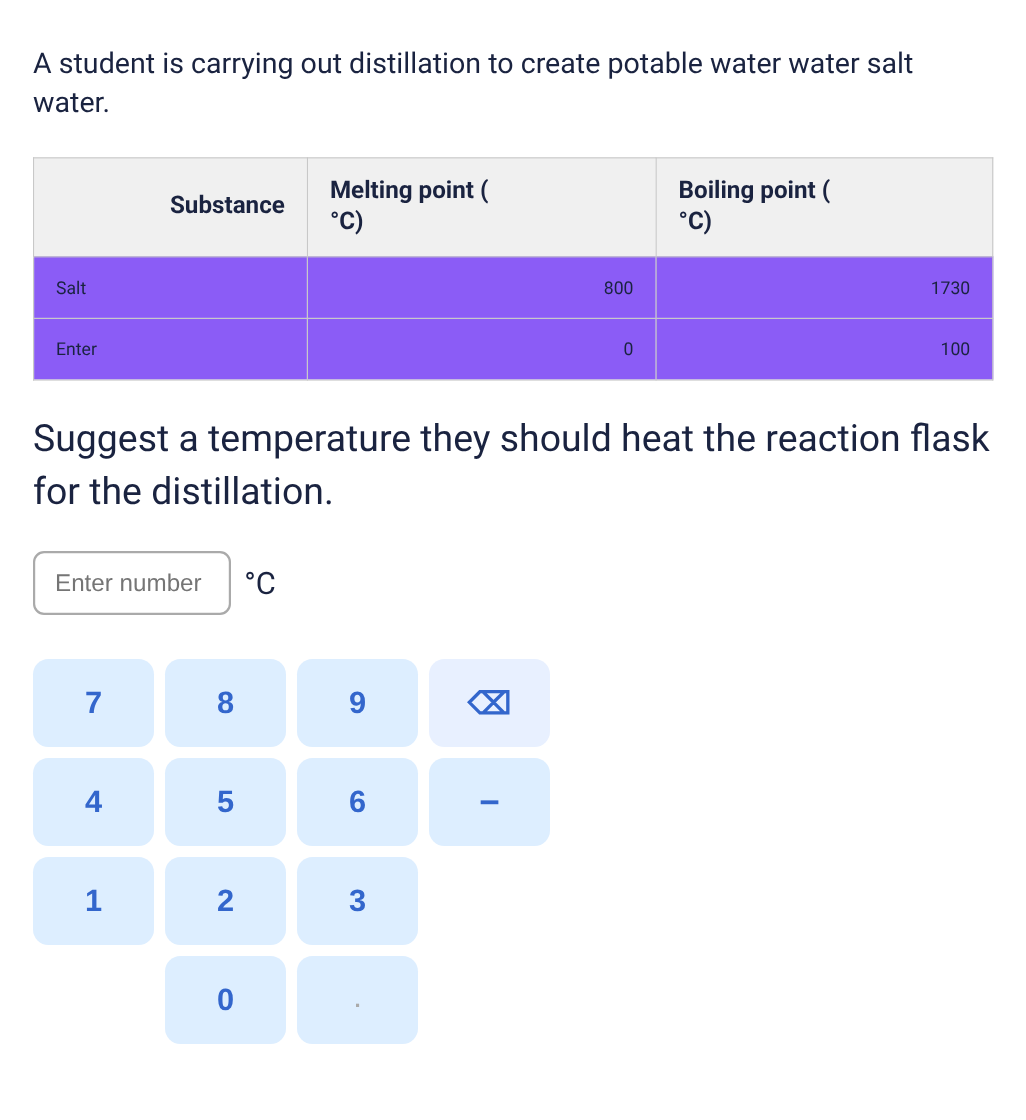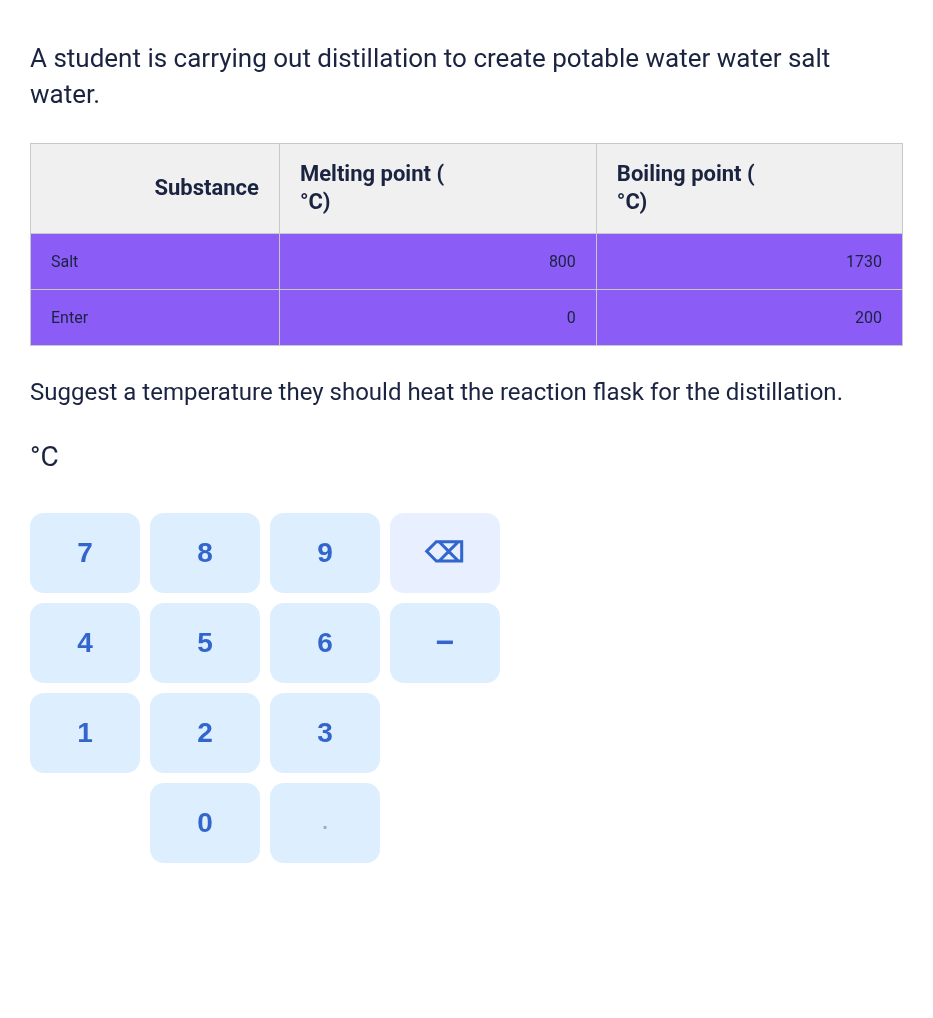--- a/index.html
+++ b/index.html
@@ -57,21 +57,21 @@
 
     .data-table td.substance-cell {
       text-align: left;
     }
 
     .data-table td.value-cell {
       text-align: right;
     }
 
     .prompt-text {
-      font-size: 24px;
+      font-size: 34px;
       line-height: 1.4;
       color: #1a2340;
       margin-bottom: 30px;
       font-weight: 400;
     }
 
     .input-row {
       display: flex;
       align-items: center;
       gap: 12px;
@@ -150,28 +150,29 @@
   </thead>
   <tbody id="table-body">
   <tr>
       <td class="substance-cell">Salt</td>
       <td class="value-cell">800</td>
       <td class="value-cell">1730</td>
     </tr>
       <tr>
       <td class="substance-cell">Enter</td>
       <td class="value-cell">0</td>
-      <td class="value-cell">200</td>
+      <td class="value-cell">100</td>
     </tr>
     </tbody>
 </table>
 
 <p class="prompt-text">Suggest a temperature they should heat the reaction flask for the distillation.</p>
 
 <div class="input-row">
+  <input class="number-input" type="text" readonly="" placeholder="Enter number" style="">
   <span class="unit-label">°C</span>
 </div>
 
 <div class="keypad" id="keypad-container">
 <button class="key-btn">7</button>
     <button class="key-btn">8</button>
     <button class="key-btn">9</button>
     <button class="key-btn backspace-btn">⌫</button>
     <button class="key-btn">4</button>
     <button class="key-btn">5</button>

